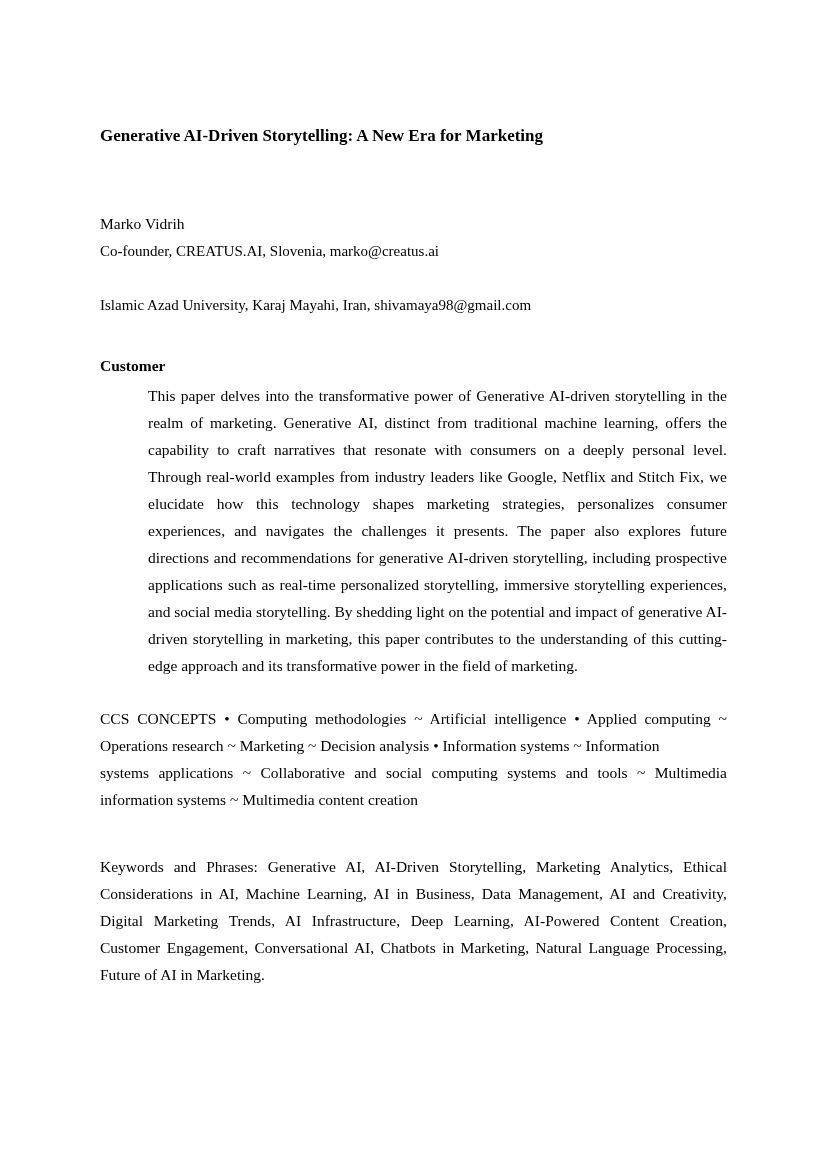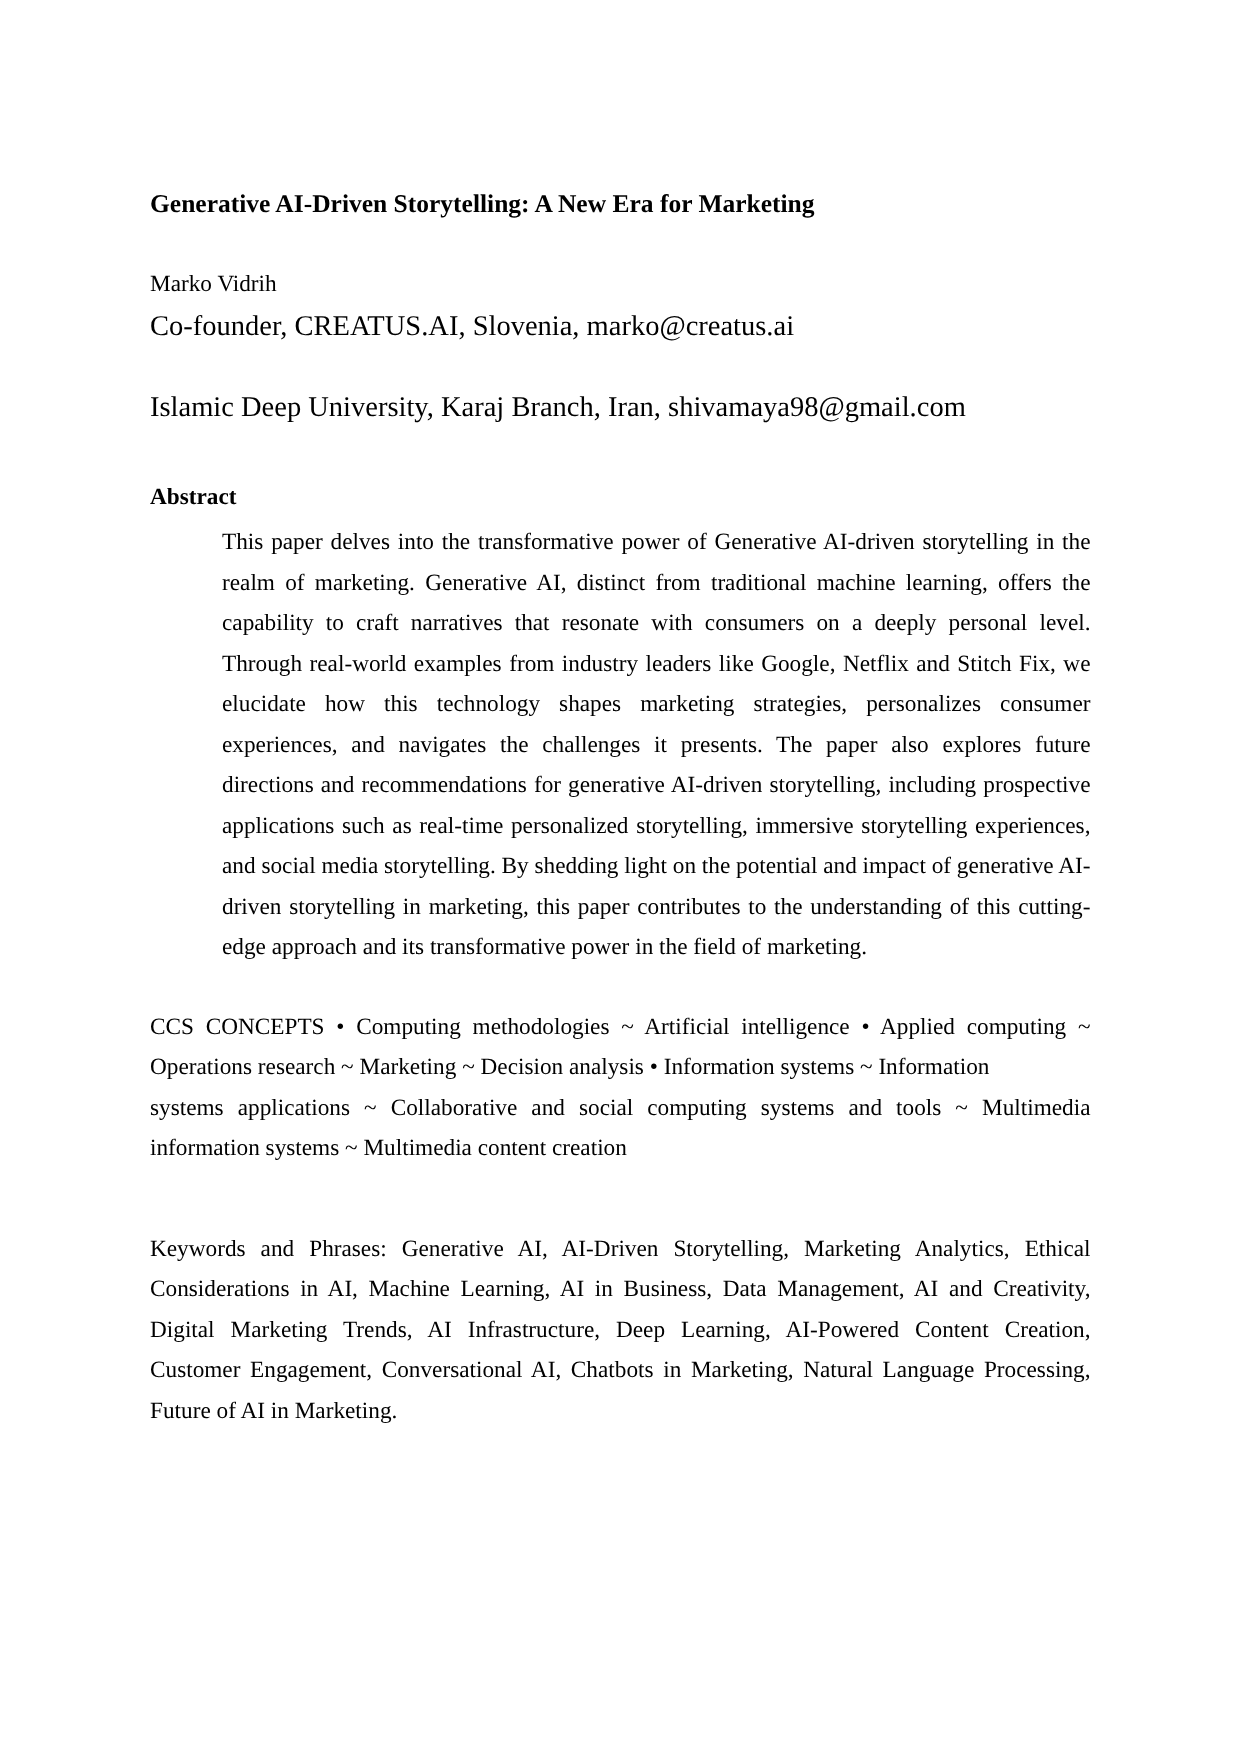--- a/index.html
+++ b/index.html
@@ -16,28 +16,28 @@
     height: 1082px;
     background: #ffffff;
     padding: 125px 100px 0 100px;
     overflow: hidden;
   }
   .title {
     font-size: 17px;
     font-weight: bold;
     line-height: 22px;
   }
-  .author-block-1 { margin-top: 33px; }
+  .author-block-1 { margin-top: 67px; }
   .author-block-2 { margin-top: 37px; }
   .author-name {
     font-size: 15.5px;
     line-height: 19px;
   }
   .author-affiliation {
-    font-size: 19px;
+    font-size: 15px;
     line-height: 17px;
     margin-top: 10px;
   }
   .section-abstract { margin-top: 42px; }
   .abstract-heading {
     font-size: 15.5px;
     font-weight: bold;
     line-height: 19px;
   }
   .body-par {
@@ -56,25 +56,25 @@
 <div class="page">
 
   <h1 class="title">Generative AI-Driven Storytelling: A New Era for Marketing</h1>
 
   <div class="author-block author-block-1">
     <p class="author-name">Marko Vidrih</p>
     <p class="author-affiliation">Co-founder, CREATUS.AI, Slovenia, marko@creatus.ai</p>
   </div>
 
   <div class="author-block author-block-2">
-    <p class="author-affiliation">Islamic Deep University, Karaj Branch, Iran, shivamaya98@gmail.com</p>
+    <p class="author-affiliation">Islamic Azad University, Karaj Mayahi, Iran, shivamaya98@gmail.com</p>
   </div>
 
   <div class="section section-abstract">
-    <h2 class="abstract-heading">Abstract</h2>
+    <h2 class="abstract-heading">Customer</h2>
     <p class="body-par abstract-text">This paper delves into the transformative power of Generative AI-driven storytelling in the realm of marketing. Generative AI, distinct from traditional machine learning, offers the capability to craft narratives that resonate with consumers on a deeply personal level. Through real-world examples from industry leaders like Google, Netflix and Stitch Fix, we elucidate how this technology shapes marketing strategies, personalizes consumer experiences, and navigates the challenges it presents. The paper also explores future directions and recommendations for generative AI-driven storytelling, including prospective applications such as real-time personalized storytelling, immersive storytelling experiences, and social media storytelling. By shedding light on the potential and impact of generative AI-driven storytelling in marketing, this paper contributes to the understanding of this cutting-edge approach and its transformative power in the field of marketing.</p>
   </div>
 
   <p class="body-par section-ccs"><span>CCS CONCEPTS • Computing methodologies ~ </span><span class="bold">Artificial intelligence</span><span> • Applied computing ~ Operations research ~ </span><span class="bold">Marketing</span><span> ~ Decision analysis • Information systems ~ Information</span><br><span>systems applications ~ Collaborative and social computing systems and tools ~ Multimedia information systems ~ </span><span class="bold">Multimedia content creation</span></p>
 
   <p class="body-par section-keywords"><span class="bold">Keywords and Phrases: </span><span>Generative AI, AI-Driven Storytelling, Marketing Analytics, Ethical Considerations in AI, Machine Learning, AI in Business, Data Management, AI and Creativity, Digital Marketing Trends, AI Infrastructure, Deep Learning, AI-Powered Content Creation, Customer Engagement, Conversational AI, Chatbots in Marketing, Natural Language Processing, Future of AI in Marketing.</span></p>
 
 </div>
 
 </body></html>

